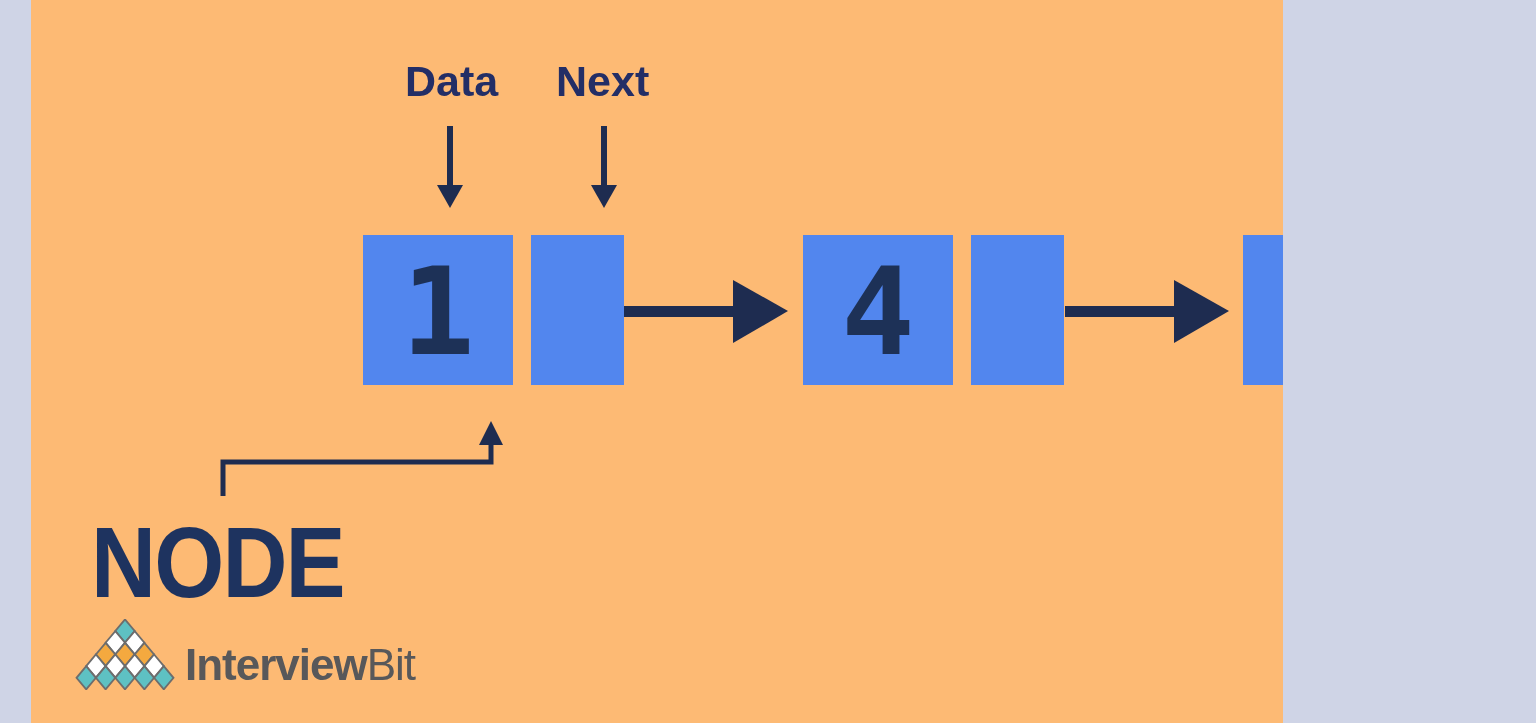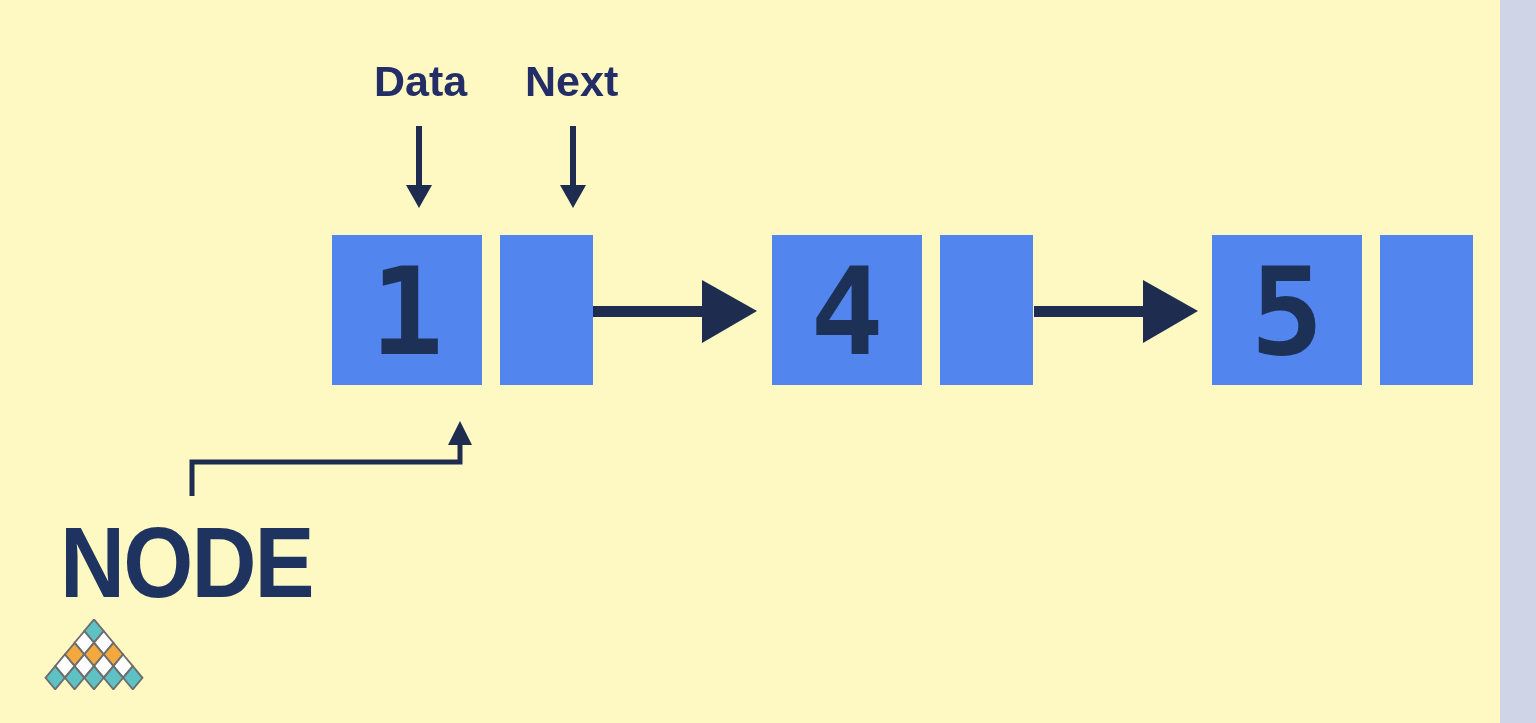--- a/index.html
+++ b/index.html
@@ -1,18 +1,18 @@
 <!DOCTYPE html>
 <html><head>
 <meta charset="utf-8">
 <style>
   html,body{margin:0;padding:0;background:#cfd4e6;}
   .canvas{
-    position:relative;width:1500px;height:723px;overflow:hidden;
-    background:#fef9c3;font-family:"Liberation Sans",sans-serif;
+    position:relative;width:1252px;height:723px;overflow:hidden;
+    background:#fdba74;font-family:"Liberation Sans",sans-serif;margin-left:31px;
   }
   .field-label{
     position:absolute;top:60px;font-size:43px;font-weight:700;
     color:#232e66;line-height:1;letter-spacing:0;
   }
   #label-data{left:374px;}
   #label-next{left:525px;}
   .arrows{position:absolute;left:0;top:0;pointer-events:none;}
   .llnode{position:absolute;top:235px;display:flex;gap:18px;}
   #node-1{left:332px;}
@@ -112,15 +112,18 @@
         <polygon points="20.900000000000002,35.49999999999999 30.6,47.099999999999994 20.900000000000002,58.699999999999996 11.200000000000003,47.099999999999994" fill="#ffffff" stroke="#6d6d6d" stroke-width="1.8"></polygon>
         <polygon points="40.3,35.49999999999999 50,47.099999999999994 40.3,58.699999999999996 30.599999999999998,47.099999999999994" fill="#ffffff" stroke="#6d6d6d" stroke-width="1.8"></polygon>
         <polygon points="59.7,35.49999999999999 69.4,47.099999999999994 59.7,58.699999999999996 50,47.099999999999994" fill="#ffffff" stroke="#6d6d6d" stroke-width="1.8"></polygon>
         <polygon points="79.1,35.49999999999999 88.8,47.099999999999994 79.1,58.699999999999996 69.39999999999999,47.099999999999994" fill="#ffffff" stroke="#6d6d6d" stroke-width="1.8"></polygon>
         <polygon points="11.200000000000003,47.199999999999996 20.900000000000002,58.8 11.200000000000003,70.39999999999999 1.5000000000000036,58.8" fill="#5ec1c3" stroke="#6d6d6d" stroke-width="1.8"></polygon>
         <polygon points="30.6,47.199999999999996 40.3,58.8 30.6,70.39999999999999 20.900000000000002,58.8" fill="#5ec1c3" stroke="#6d6d6d" stroke-width="1.8"></polygon>
         <polygon points="50,47.199999999999996 59.7,58.8 50,70.39999999999999 40.3,58.8" fill="#5ec1c3" stroke="#6d6d6d" stroke-width="1.8"></polygon>
         <polygon points="69.4,47.199999999999996 79.10000000000001,58.8 69.4,70.39999999999999 59.7,58.8" fill="#5ec1c3" stroke="#6d6d6d" stroke-width="1.8"></polygon>
         <polygon points="88.8,47.199999999999996 98.5,58.8 88.8,70.39999999999999 79.1,58.8" fill="#5ec1c3" stroke="#6d6d6d" stroke-width="1.8"></polygon>
       </svg>
+    <div id="brand-text">
+      <span class="brand-bold">Interview</span><span class="brand-light">Bit</span>
+    </div>
   </div>
 
 </div>
 
 </body></html>

